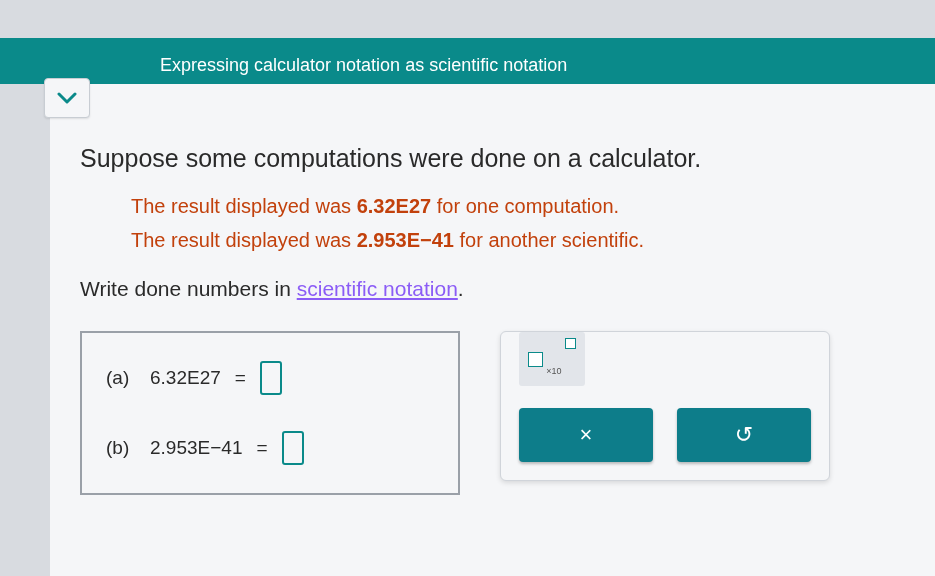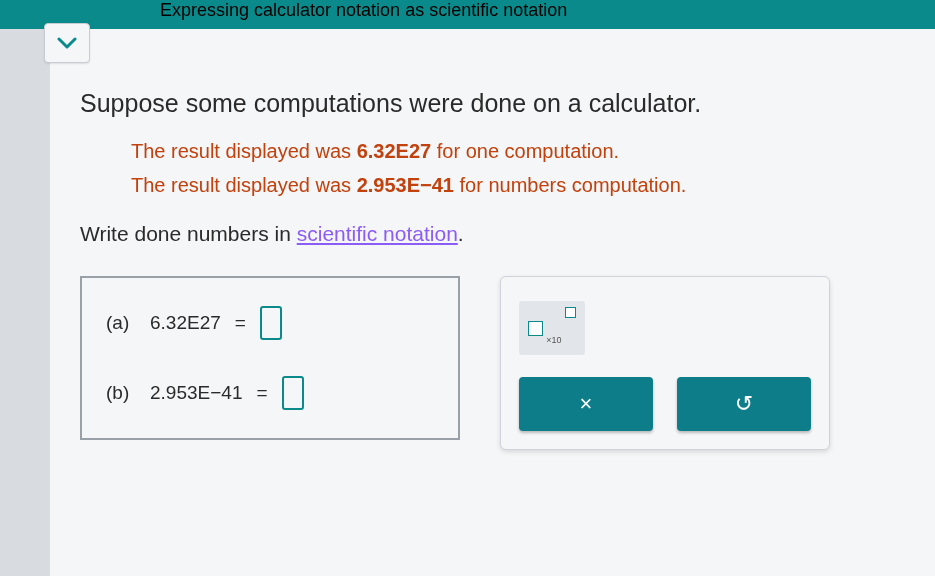--- a/index.html
+++ b/index.html
@@ -6,24 +6,25 @@
   body {
     font-family: Arial, Helvetica, sans-serif;
     background: #d8dbe0;
     width: 935px;
     height: 576px;
     overflow: hidden;
     position: relative;
   }
   .header-bar {
     background: #0a8a8a;
-    color: #000000;
-    padding: 0 0 8px 160px;
+    color: #ffffff;
+    padding: 17px 0 8px 160px;
     font-size: 18px;
     font-weight: 500;
+    margin-top: 38px;
   }
   .content-wrap {
     background: #f5f6f8;
     margin-left: 50px;
     padding: 20px 30px 40px 30px;
     min-height: 560px;
     position: relative;
   }
   .expand-btn {
     position: absolute;
@@ -93,21 +94,21 @@
     width: 22px;
     height: 34px;
     border: 2px solid #0a8a8a;
     border-radius: 3px;
     display: inline-block;
   }
   .tool-panel {
     background: #f5f6f8;
     border: 1px solid #d0d4da;
     border-radius: 6px;
-    padding: 24px 18px 18px 18px;
+    padding: 0 18px 18px 18px;
     width: 330px;
     box-shadow: 0 2px 5px rgba(0,0,0,0.12);
   }
   .sci-template {
     width: 66px;
     height: 54px;
     background: #e2e5ea;
     border-radius: 3px;
     display: flex;
     align-items: center;
@@ -173,21 +174,21 @@
         </svg>
     </span>
   </div>
 
   <p class="intro">Suppose some computations were done on a calculator.</p>
 
   <p class="result-line">
     <span>The result displayed was </span><span class="bold-val">6.32E27</span><span> for one computation.</span>
   </p>
   <p class="result-line">
-    <span>The result displayed was </span><span class="bold-val">2.953E−41</span><span> for numbers computation.</span>
+    <span>The result displayed was </span><span class="bold-val">2.953E−41</span><span> for another scientific.</span>
   </p>
 
   <p class="instruction">
     <span>Write done numbers in </span><a class="link-term">scientific notation</a><span>.</span>
   </p>
 
   <div class="row-area">
 
     <div class="answer-box">
       <div class="ans-row">

